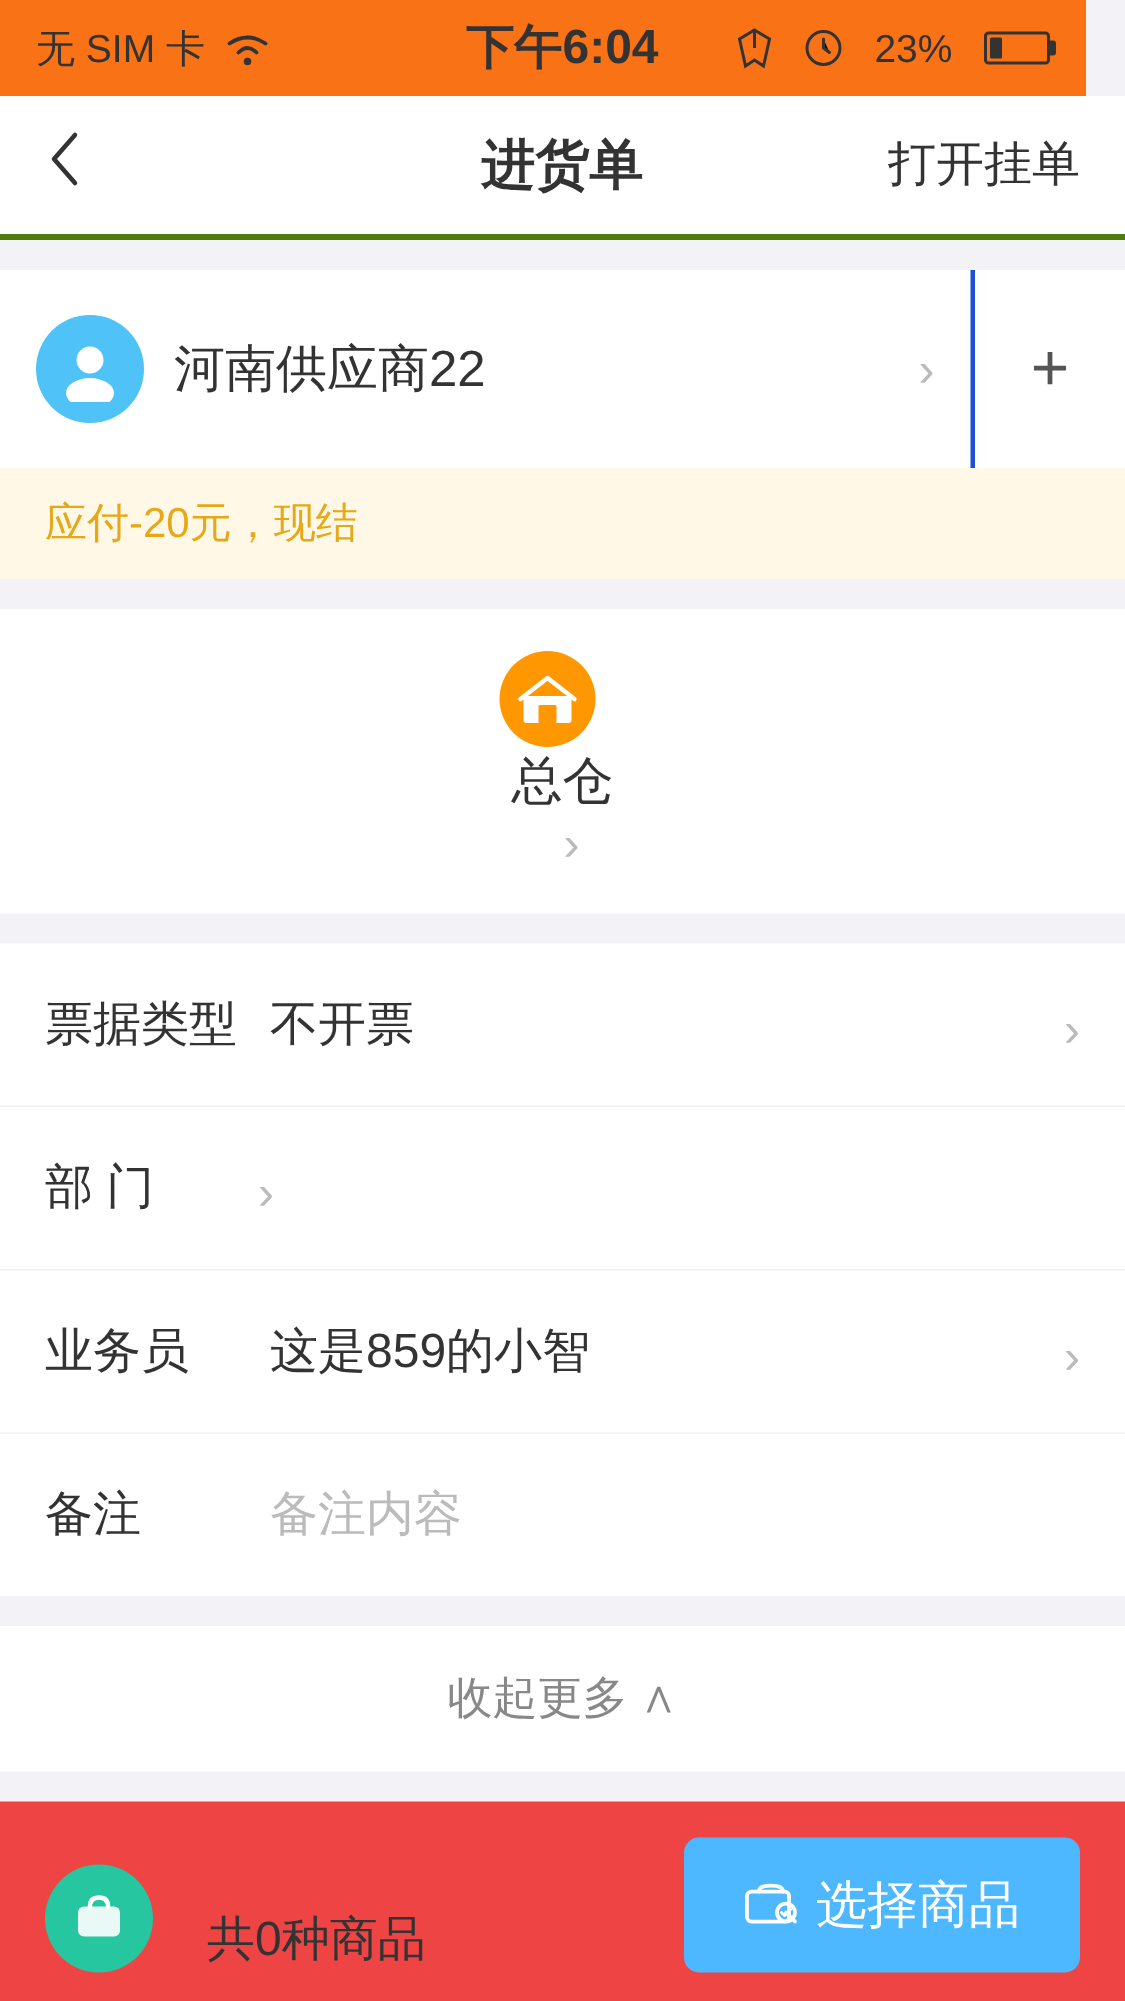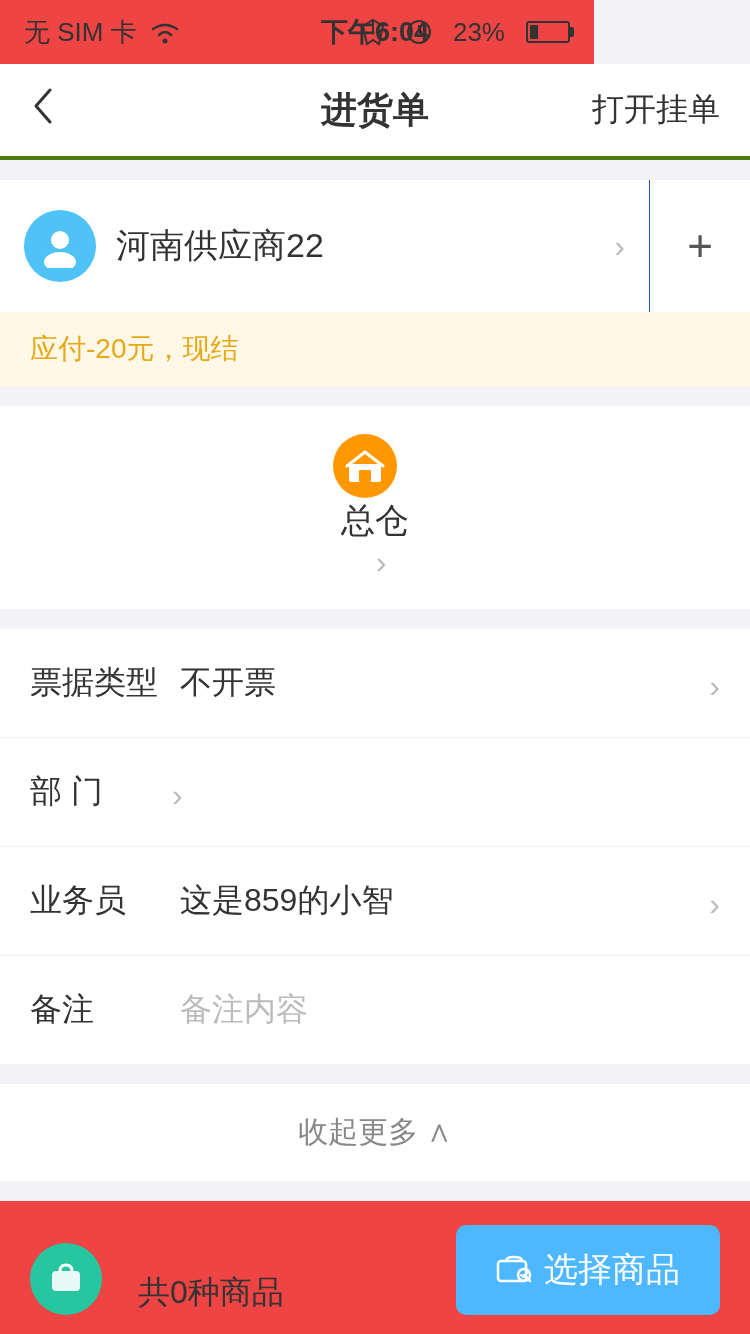--- a/index.html
+++ b/index.html
@@ -8,38 +8,38 @@
       width: 750px;
       min-height: 1334px;
       font-family: -apple-system, "PingFang SC", "Helvetica Neue", sans-serif;
       background: #f2f2f7;
       font-size: 32px;
       color: #333;
     }
 
     
     .status-bar {
-      width: 594px;
+      width: 724px;
       height: 64px;
-      background: #ef4444;
+      background: #f97316;
       display: flex;
       align-items: center;
       justify-content: space-between;
       padding: 0 24px;
       font-size: 28px;
       font-weight: 500;
     }
     .status-left {
       display: flex;
       align-items: center;
       gap: 10px;
       font-size: 26px;
     }
     .status-center {
-      font-size: 27px;
+      font-size: 32px;
       font-weight: 600;
       position: absolute;
       left: 50%;
       transform: translateX(-50%);
     }
     .status-right {
       display: flex;
       align-items: center;
       gap: 21px;
       font-size: 26px;
@@ -113,21 +113,21 @@
       background: #fff;
       display: flex;
       align-items: center;
       padding: 0;
     }
     .supplier-main {
       flex: 1;
       display: flex;
       align-items: center;
       padding: 30px 24px;
-      border-right: 1px solid #1d4ed8;
+      border-right: 3px solid #1d4ed8;
       justify-content: center;
     }
     .supplier-avatar {
       width: 72px;
       height: 72px;
       border-radius: 50%;
       background: #4fc3f7;
       display: flex;
       align-items: center;
       justify-content: center;

